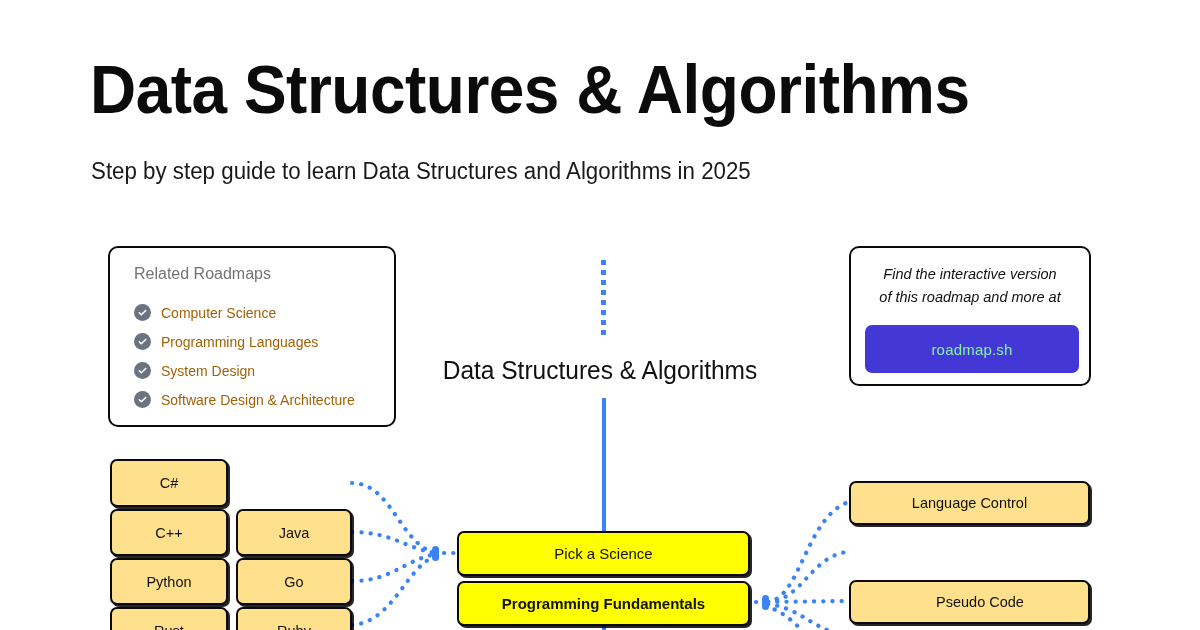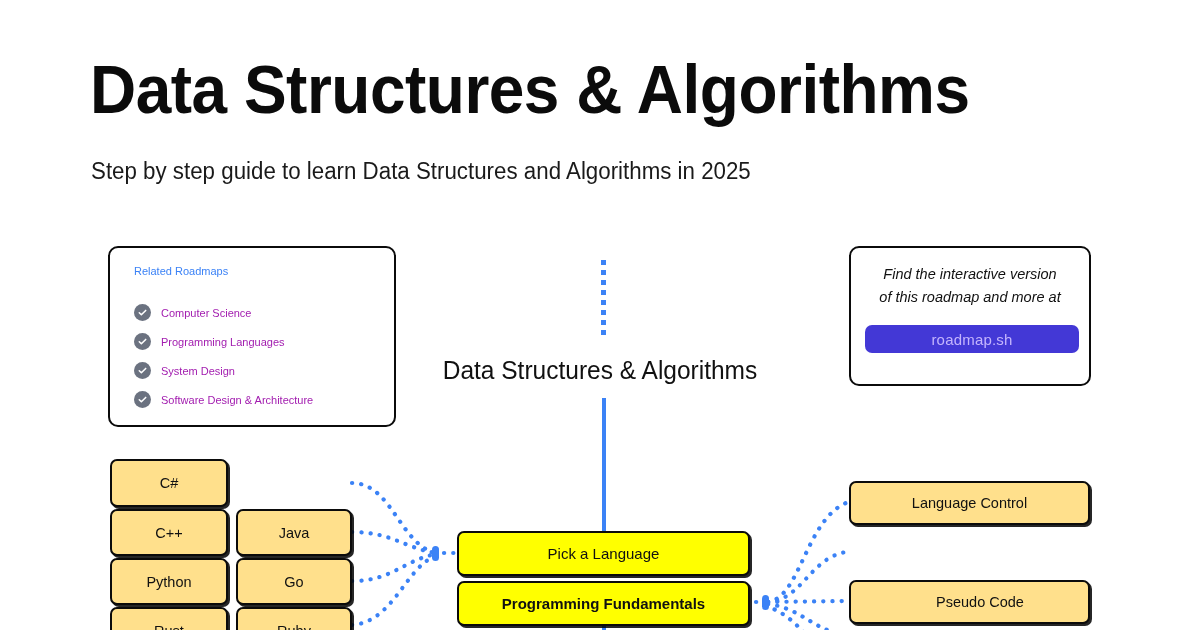--- a/index.html
+++ b/index.html
@@ -62,22 +62,22 @@
   #related-roadmaps {
     left: 108px;
     top: 246px;
     width: 288px;
     height: 181px;
   }
   .rr-heading {
     position: absolute;
     left: 24px;
     top: 17px;
-    font-size: 11px;
-    color: #3b82f6;
+    font-size: 16px;
+    color: #737373;
     white-space: nowrap;
   }
   .rr-list {
     position: absolute;
     left: 24px;
     top: 50px;
     right: 8px;
   }
   .rr-item {
     display: flex;
@@ -90,22 +90,22 @@
     height: 17px;
     flex: 0 0 17px;
     border-radius: 50%;
     background: #6b7280;
     display: flex;
     align-items: center;
     justify-content: center;
   }
   .rr-check svg { display: block; }
   .rr-label {
-    font-size: 11px;
-    color: #a21caf;
+    font-size: 14px;
+    color: #a16207;
     white-space: nowrap;
   }
 
   
   #interactive-card {
     left: 849px;
     top: 246px;
     width: 242px;
     height: 140px;
   }
@@ -119,24 +119,24 @@
     white-space: nowrap;
     font-style: italic;
   }
   .ic-line1 { top: 18px; }
   .ic-line2 { top: 41px; }
   .ic-button {
     position: absolute;
     left: 14px;
     top: 77px;
     width: 214px;
-    height: 28px;
+    height: 48px;
     background: #4338d6;
     border-radius: 7px;
-    color: #c4b5fd;
+    color: #86efac;
     font-size: 15px;
     display: flex;
     align-items: center;
     justify-content: center;
     letter-spacing: 0.2px;
   }
 
   
   .center-heading {
     position: absolute;
@@ -324,21 +324,21 @@
   </div>
 
   <div class="node node-peach" style="left:110px; top:607px; width:118px; height:47px;">
     <span>Rust</span>
   </div>
   <div class="node node-peach" style="left:236px; top:607px; width:116px; height:47px;">
     <span>Ruby</span>
   </div>
 
   <div class="node node-yellow plain" style="left:457px; top:531px; width:293px; height:45px;">
-    <span>Pick a Language</span>
+    <span>Pick a Science</span>
   </div>
   <div class="node node-yellow" style="left:457px; top:581px; width:293px; height:45px;">
     <span>Programming Fundamentals</span>
   </div>
 
   <div class="node node-peach" style="left:849px; top:481px; width:241px; height:44px;">
     <span>Language Control</span>
   </div>
   <div class="node node-peach" style="left:849px; top:580px; width:241px; height:44px;padding-left:21px;">
     <span>Pseudo Code</span>

